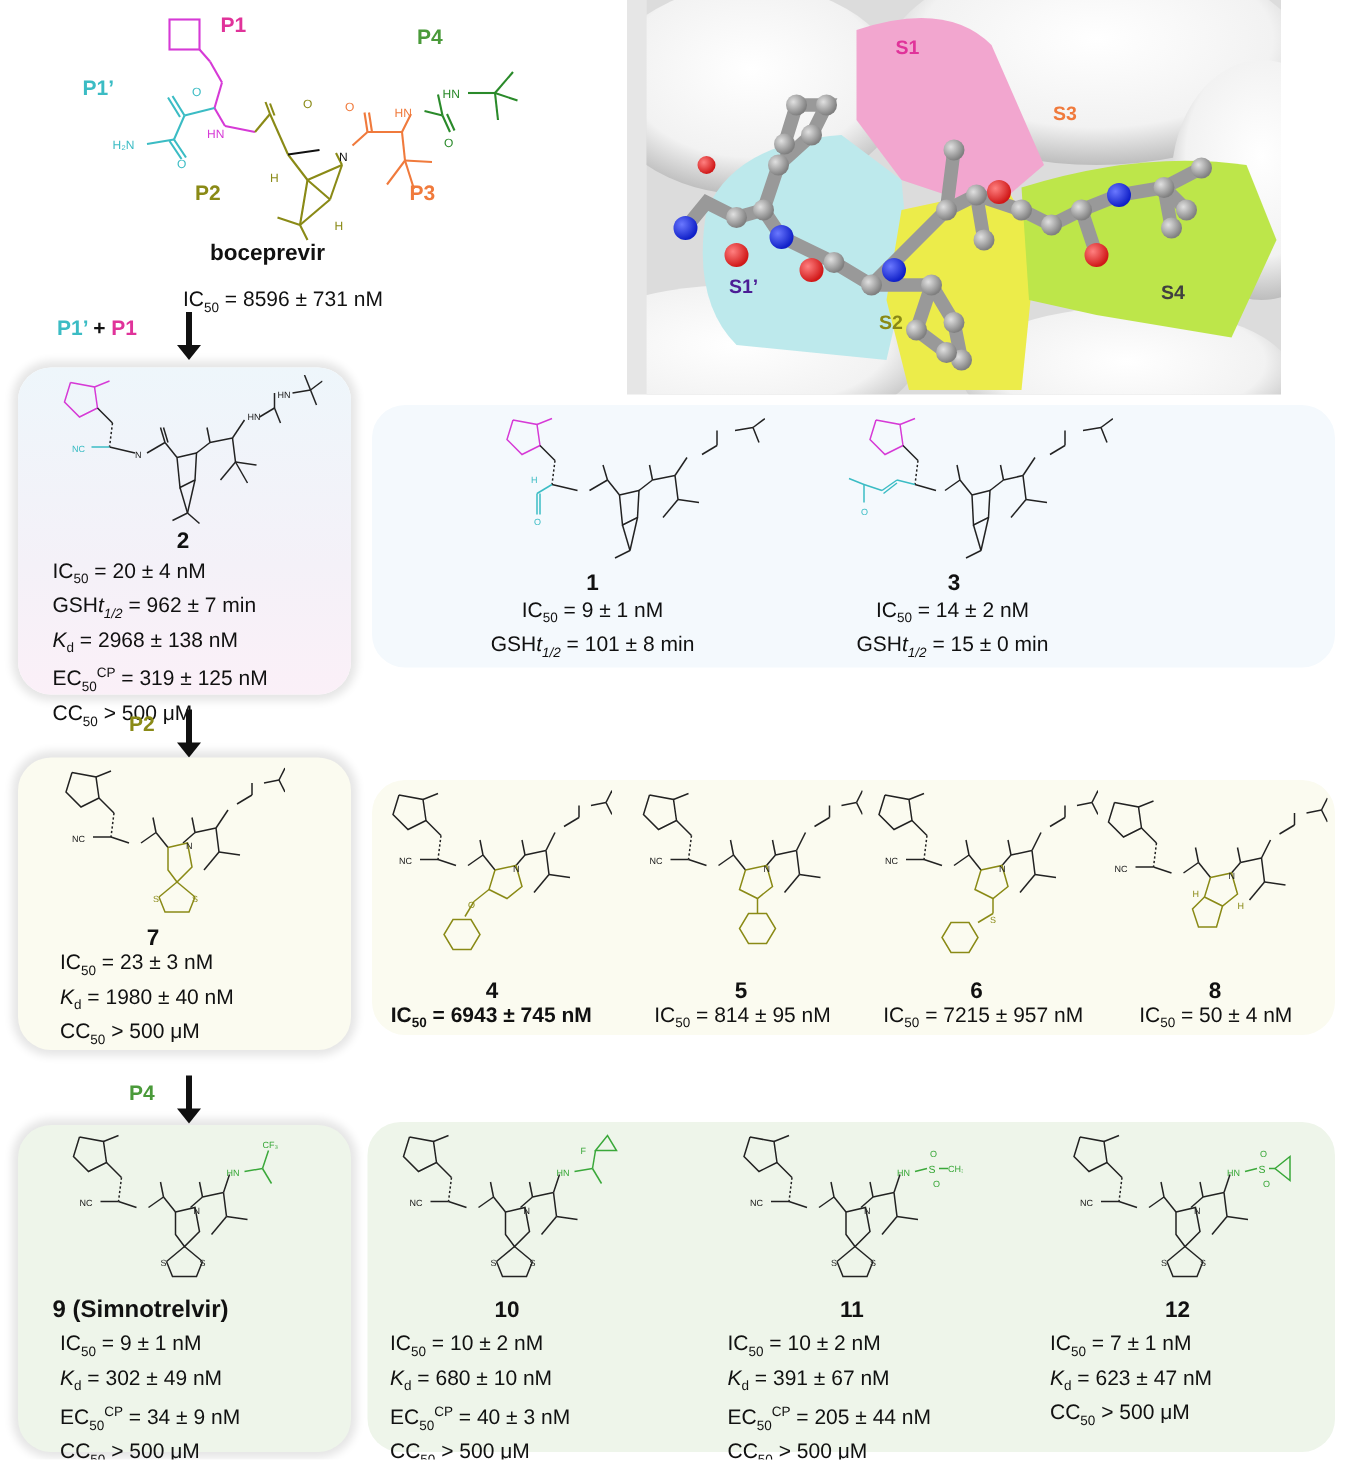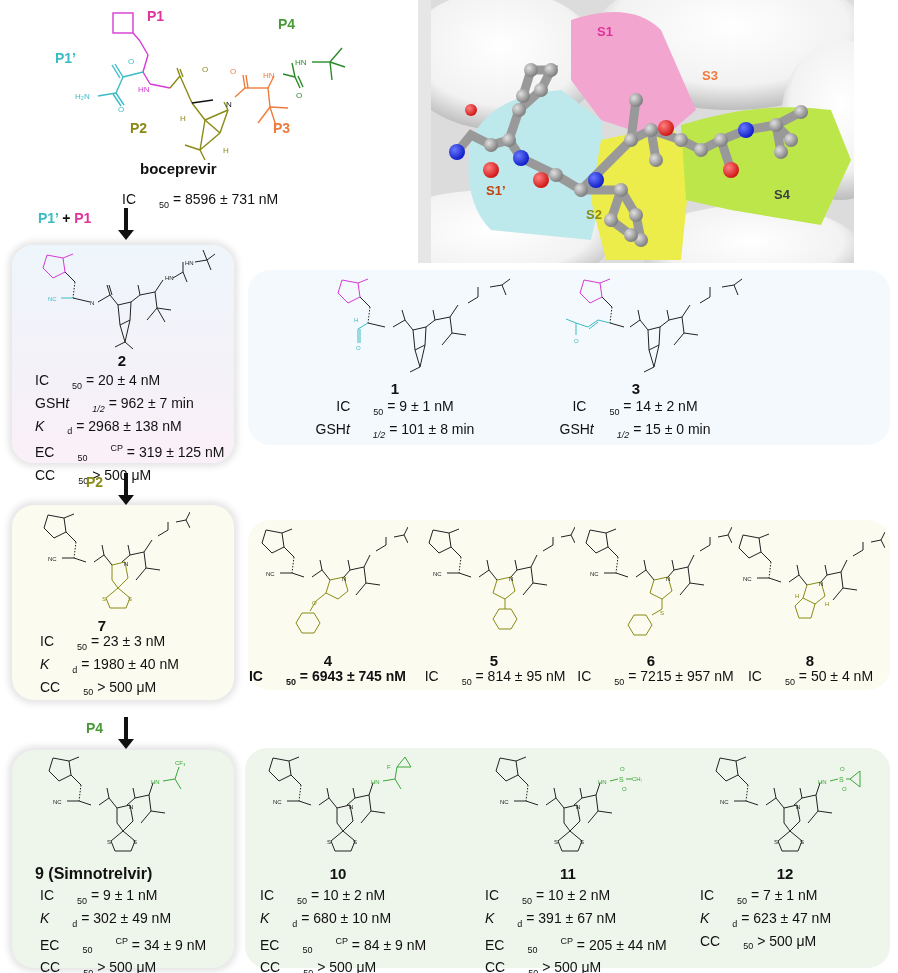--- a/index.html
+++ b/index.html
@@ -9,21 +9,21 @@
   .panel { position: absolute; border-radius: 22px; }
   .panel.lead { box-shadow: 0 0 6px 4px rgba(0,0,0,0.10); }
   .panel.blue-grad { background: linear-gradient(to bottom, #eef6fb 0%, #f4f1f8 60%, #fbf0f8 100%); }
   .panel.blue { background: #f4f9fd; }
   .panel.yellow { background: #fbfbf0; }
   .panel.green { background: #eef5ea; }
   .label-bold { font-weight: bold; }
   .cmpd-name { font-weight: bold; font-size: 15px; text-align: center; }
   .data-lines { font-size: 14px; line-height: 17px; }
   .data-lines.center { text-align: center; }
-  .line sub, .line sup { font-size: 9px; margin-left: 23px; }
+  .line sub, .line sup { font-size: 9px; }
   .tag { font-weight: bold; font-size: 14px; }
   svg text { font-family: "Liberation Sans", sans-serif; }
   .arrow { position: absolute; width: 4px; background: #111; }
   .arrow::after { content: ""; position: absolute; left: -6px; bottom: -8px; border-left: 8px solid transparent; border-right: 8px solid transparent; border-top: 10px solid #111; }
   .struct { position: absolute; }
 </style>
 </head>
 <body>
 
 <div class="struct" style="left:30px; top:0px; width:330px; height:170px;">
@@ -188,21 +188,21 @@
       <circle cx="300" cy="170" r="8" fill="url(#ballO)"></circle>
       <circle cx="315" cy="130" r="8" fill="url(#ballN)"></circle>
       <circle cx="345" cy="125" r="7" fill="url(#ball)"></circle>
       <circle cx="360" cy="140" r="7" fill="url(#ball)"></circle>
       <circle cx="370" cy="112" r="7" fill="url(#ball)"></circle>
       <circle cx="350" cy="152" r="7" fill="url(#ball)"></circle>
     </g>
   </svg>
   <span class="abs tag" style="left:179px; top:24px; color:#e0339a; font-size:13px;">S1</span>
   <span class="abs tag" style="left:284px; top:68px; color:#f07a3c; font-size:13px;">S3</span>
-  <span class="abs tag" style="left:68px; top:183px; color:#c2410c; font-size:13px;text-align:right;">S1’</span>
+  <span class="abs tag" style="left:68px; top:183px; color:#4c1d95; font-size:13px;text-align:right;">S1’</span>
   <span class="abs tag" style="left:168px; top:207px; color:#8a8a16; font-size:13px;">S2</span>
   <span class="abs tag" style="left:356px; top:187px; color:#404040; font-size:13px;">S4</span>
 </div>
 
 <div class="abs tag" style="left:38px; top:210px;">
   <span style="color:#3bbcc4;">P1’</span><span> + </span><span style="color:#e0339a;">P1</span>
 </div>
 <div class="arrow" style="left:124px; top:208px; height:24px;"></div>
 
 <div class="panel lead blue-grad" style="left:12px; top:245px; width:222px; height:218px;"></div>
@@ -647,21 +647,21 @@
     <text x="106" y="31" font-size="6" fill="#3aa83a">HN</text>
     <text x="122" y="16" font-size="6" fill="#3aa83a">F</text>
     <text x="62" y="91" font-size="6" fill="#222">S</text>
     <text x="88" y="91" font-size="6" fill="#222">S</text>
   </svg>
 </div>
 <div class="abs cmpd-name" style="left:323px; top:865px; width:30px;">10</div>
 <div class="abs data-lines" style="left:260px; top:887px;">
   <div class="line"><span>IC</span><sub>50</sub><span> = 10 ± 2 nM</span></div>
   <div class="line"><i>K</i><sub>d</sub><span> = 680 ± 10 nM</span></div>
-  <div class="line"><span>EC</span><sub>50</sub><sup>CP</sup><span> = 84 ± 9 nM</span></div>
+  <div class="line"><span>EC</span><sub>50</sub><sup>CP</sup><span> = 40 ± 3 nM</span></div>
   <div class="line"><span>CC</span><sub>50</sub><span> &gt; 500 μM</span></div>
 </div>
 
 <div class="struct" style="left:492px; top:753px;">
   <svg width="150" height="105" viewBox="0 0 150 105">
     <g stroke="#222" stroke-width="1" fill="none">
       <polyline points="8,5 4,18 14,28 26,22 24,8 8,5"></polyline>
         <line x1="24" y1="8" x2="34" y2="4"></line>
       <line x1="26" y1="22" x2="36" y2="32"></line>
         <line x1="36" y1="32" x2="34" y2="48" stroke-dasharray="1.5 1.5"></line>

